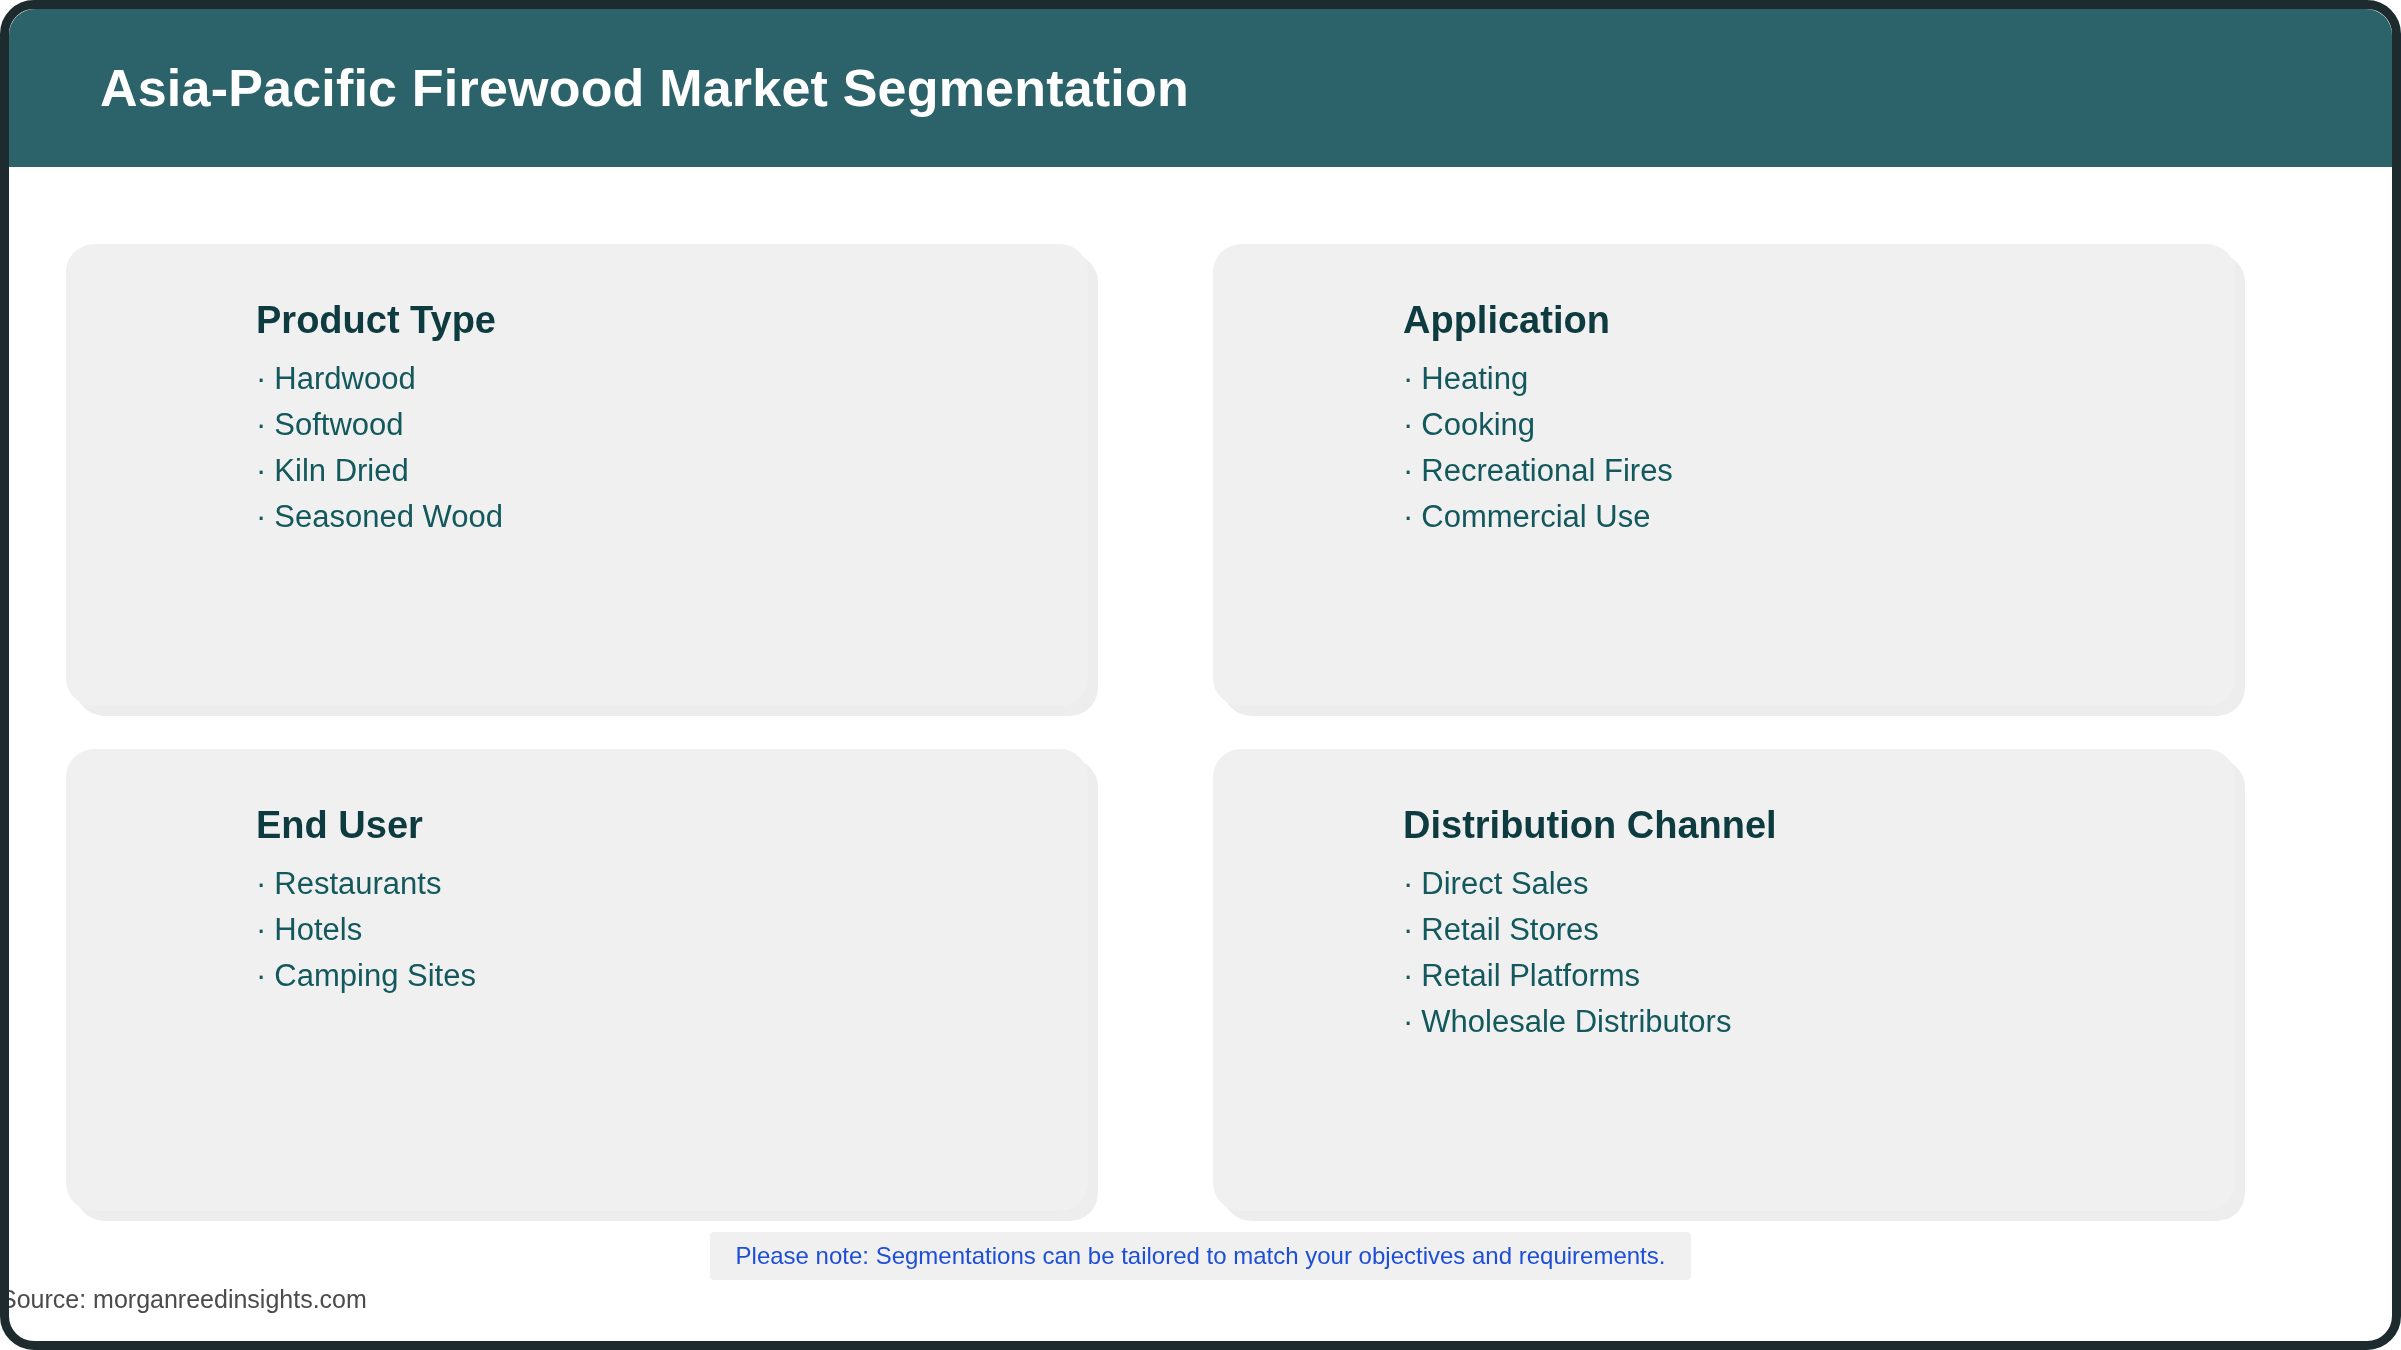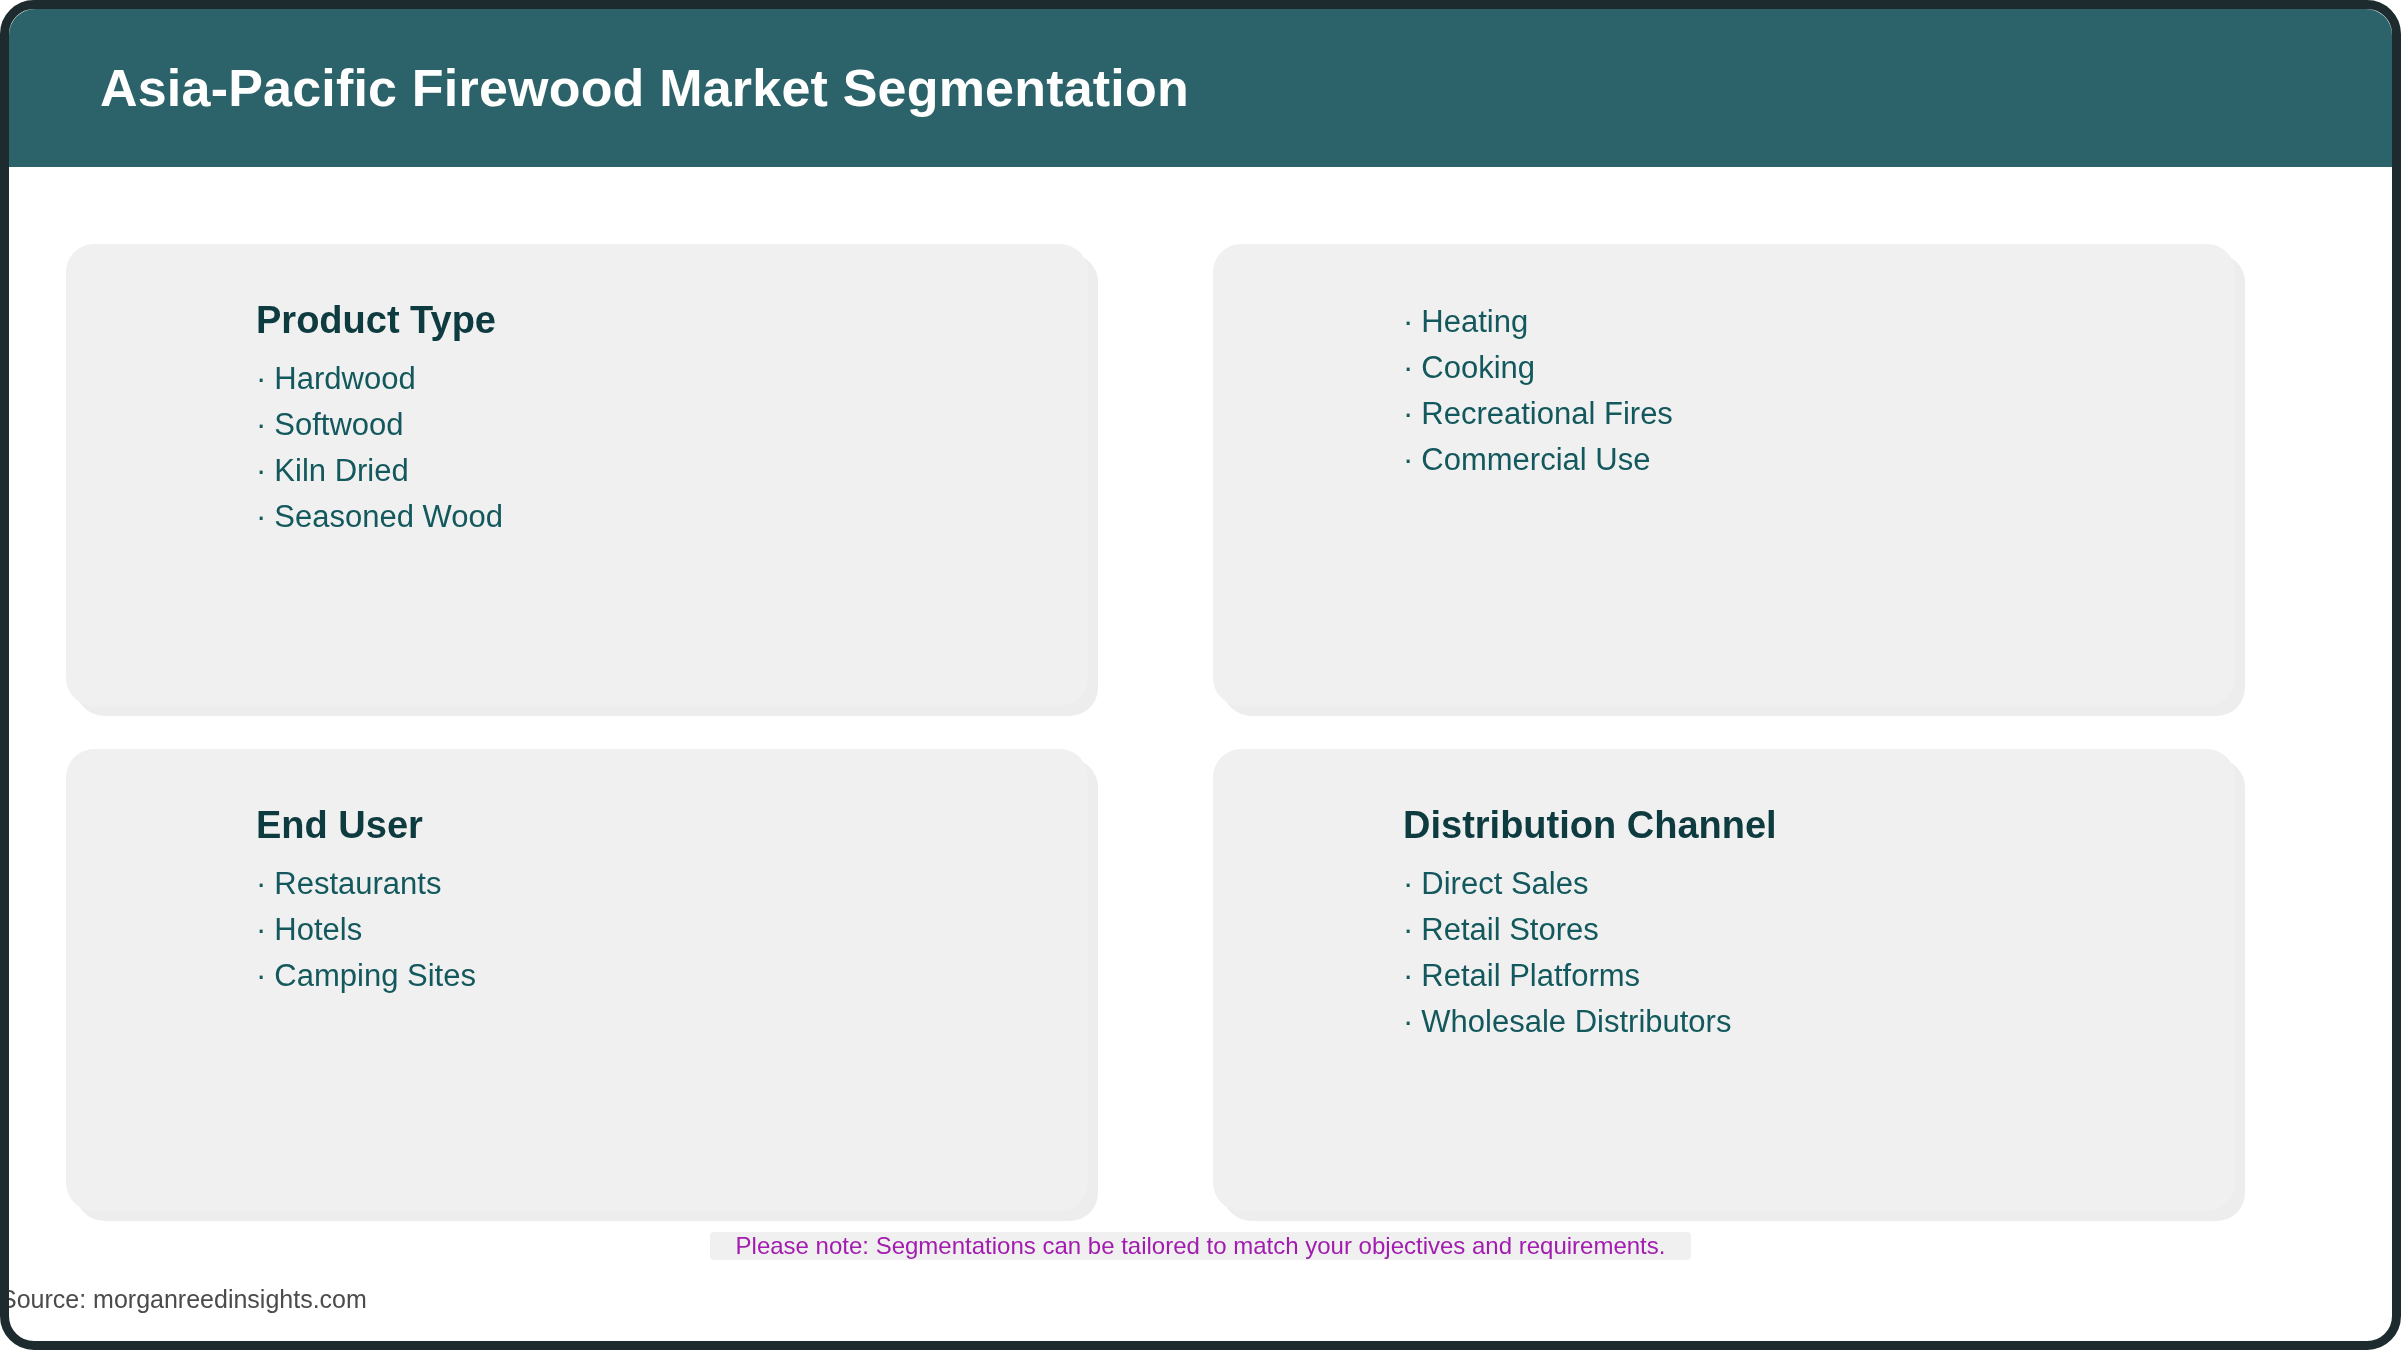--- a/index.html
+++ b/index.html
@@ -101,23 +101,23 @@
   .note-wrap {
     position: absolute;
     left: 0;
     top: 1232px;
     width: 2401px;
     text-align: center;
   }
   .note {
     display: inline-block;
     background: #f0f0f0;
-    color: #a21caf;
+    color: #1d4ed8;
     font-size: 24px;
-    padding: 0 26px;
+    padding: 10px 26px;
     border-radius: 4px;
     font-family: "Liberation Sans", sans-serif;
   }
   .source {
     position: absolute;
     left: 0;
     top: 1285px;
     width: 2401px;
     color: #4b4b4b;
     font-size: 25px;
@@ -174,20 +174,21 @@
           <li><span class="bullet">·</span><span>Hardwood</span></li>
           <li><span class="bullet">·</span><span>Softwood</span></li>
           <li><span class="bullet">·</span><span>Kiln Dried</span></li>
           <li><span class="bullet">·</span><span>Seasoned Wood</span></li>
         </ul>
       </div>
     </div>
 
     <div class="card card-2">
       <div class="card-inner">
+        <div class="card-title">Application</div>
         <ul class="card-list">
           <li><span class="bullet">·</span><span>Heating</span></li>
           <li><span class="bullet">·</span><span>Cooking</span></li>
           <li><span class="bullet">·</span><span>Recreational Fires</span></li>
           <li><span class="bullet">·</span><span>Commercial Use</span></li>
         </ul>
       </div>
     </div>
 
     <div class="card card-3">

